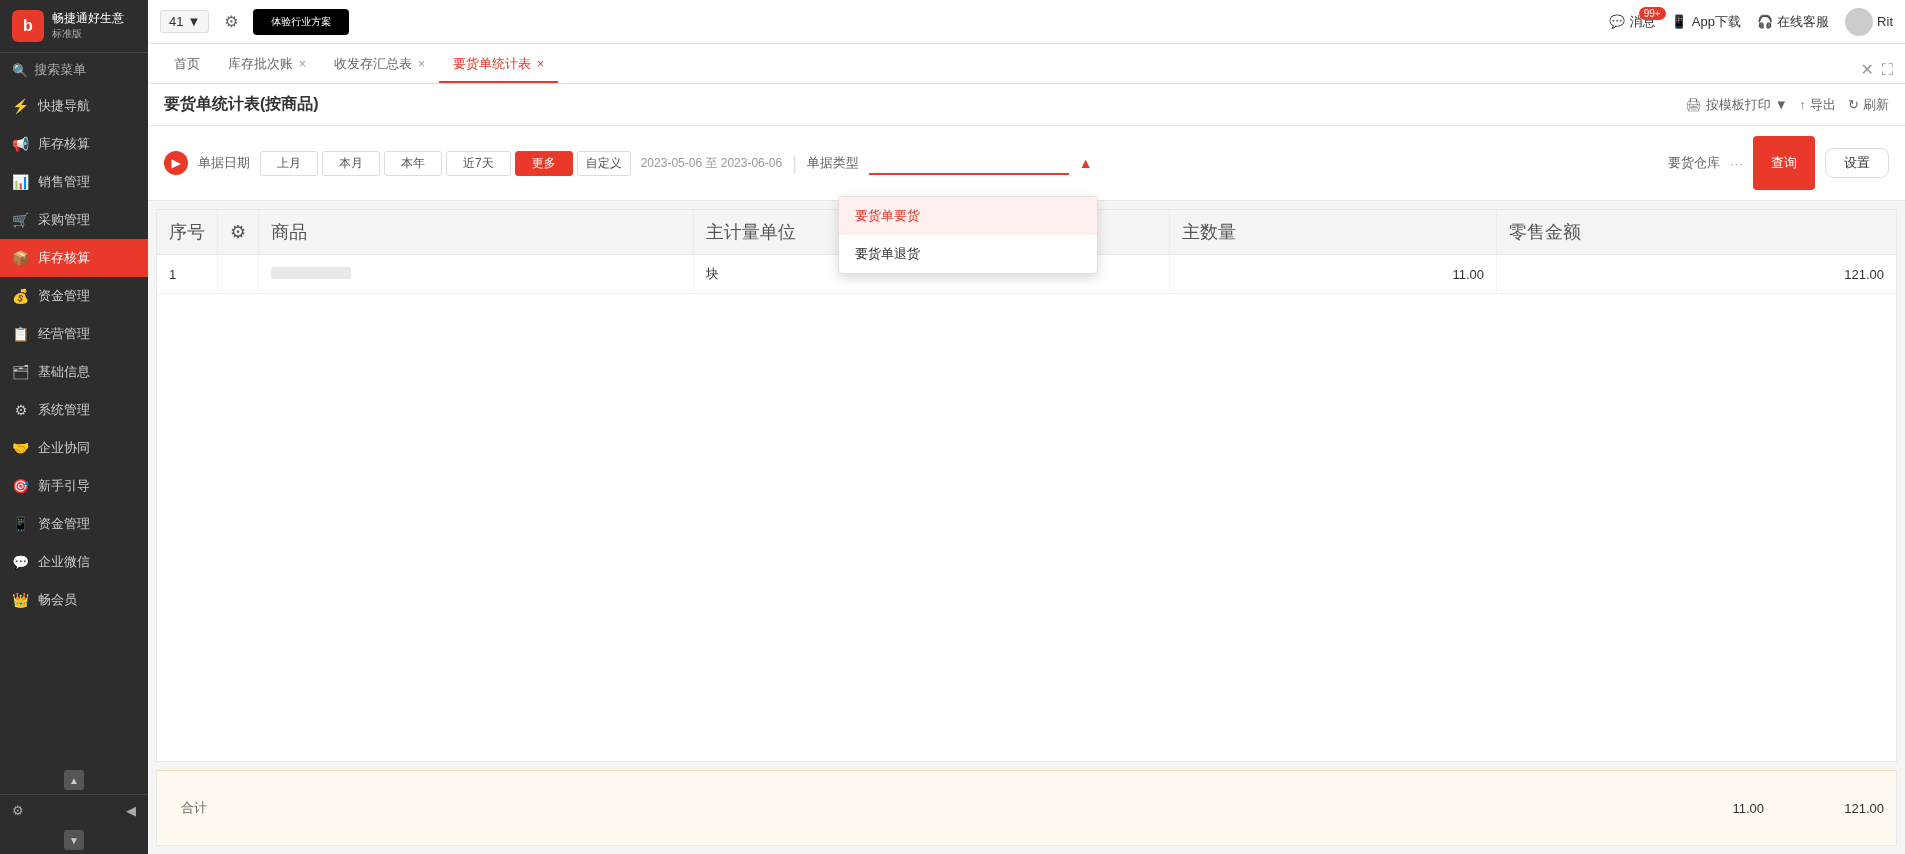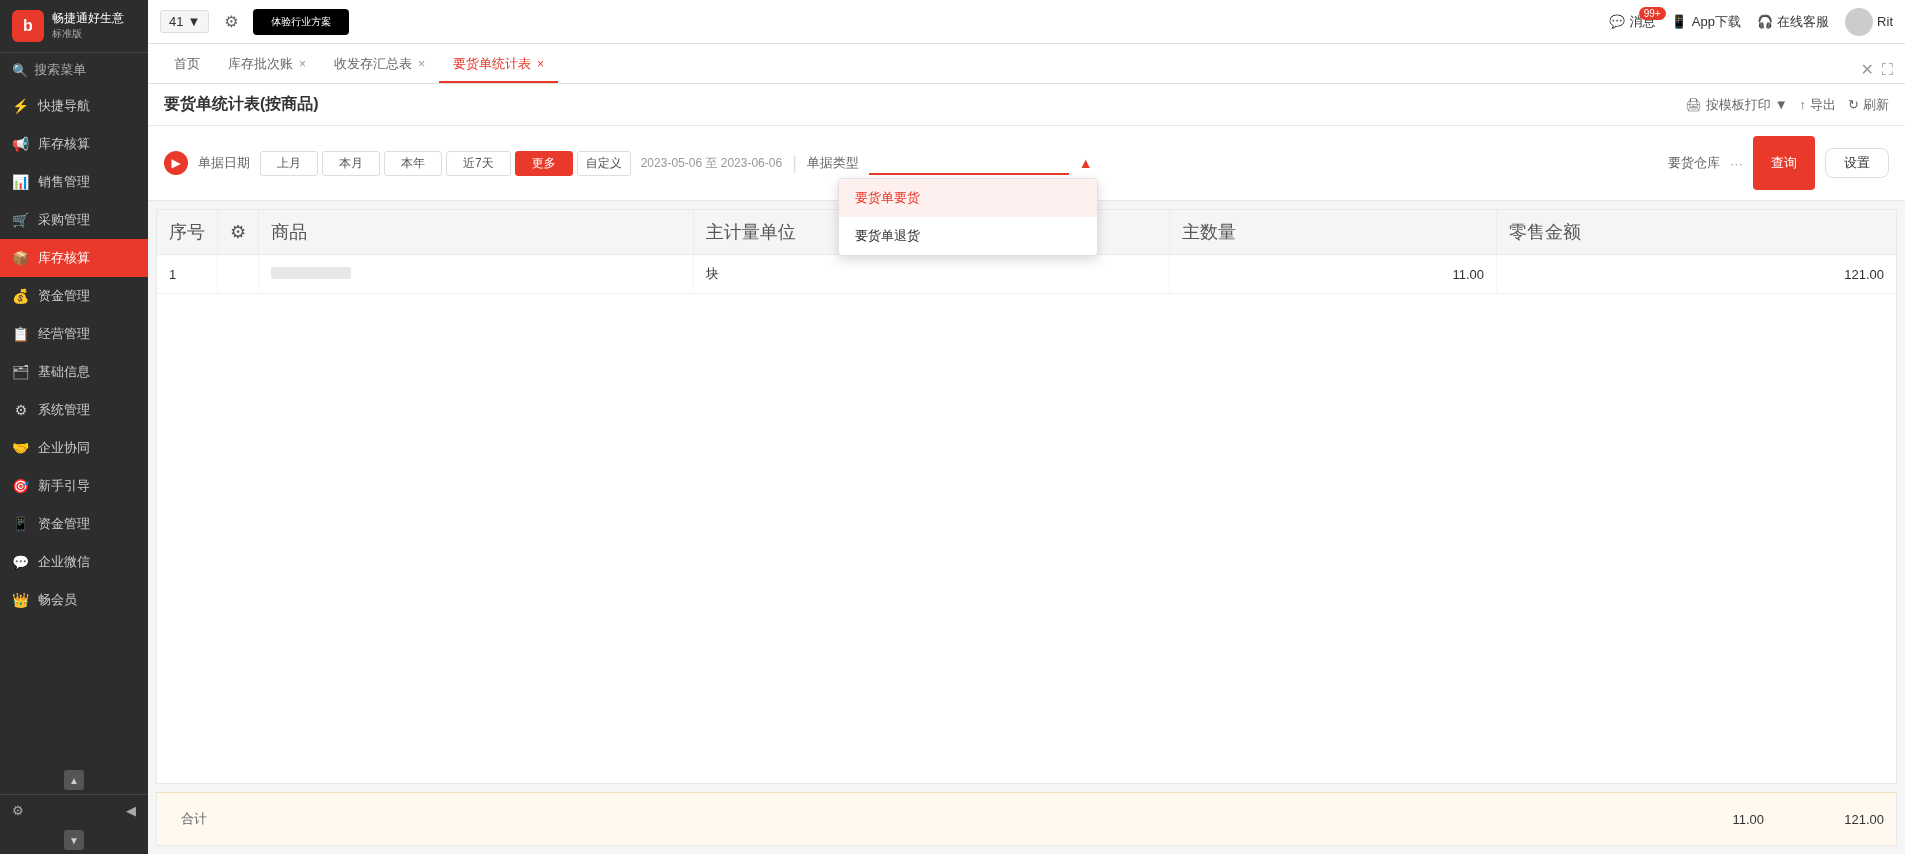--- a/index.html
+++ b/index.html
@@ -380,21 +380,21 @@
       border: 1px solid #ddd;
       padding: 5px 18px;
       border-radius: 8px;
       cursor: pointer;
       font-size: 13px;
     }
 
     
     .dropdown-overlay {
       position: absolute;
-      top: 52px;
+      top: 70px;
       left: 690px;
       width: 260px;
       background: #fff;
       border: 1px solid #e0e0e0;
       border-radius: 4px;
       box-shadow: 0 4px 12px rgba(0,0,0,0.15);
       z-index: 100;
     }
     .dropdown-item {
       padding: 10px 16px;
@@ -449,21 +449,21 @@
       width: 80px;
       height: 12px;
       background: #e8e8e8;
       border-radius: 2px;
     }
 
     
     .table-footer {
       background: #fff9f0;
       border-top: 1px solid #f0e0c0;
-      padding: 17px 12px;
+      padding: 28px 12px;
       display: flex;
       align-items: center;
       font-size: 13px;
       color: #333;
       flex-shrink: 0;
       margin: 0 8px 8px 8px;
       border: 1px solid #e8e8e8;
       border-top: 1px solid #f0e0c0;
     }
     .footer-label { color: #666; width: 230px; padding-left: 12px; }

